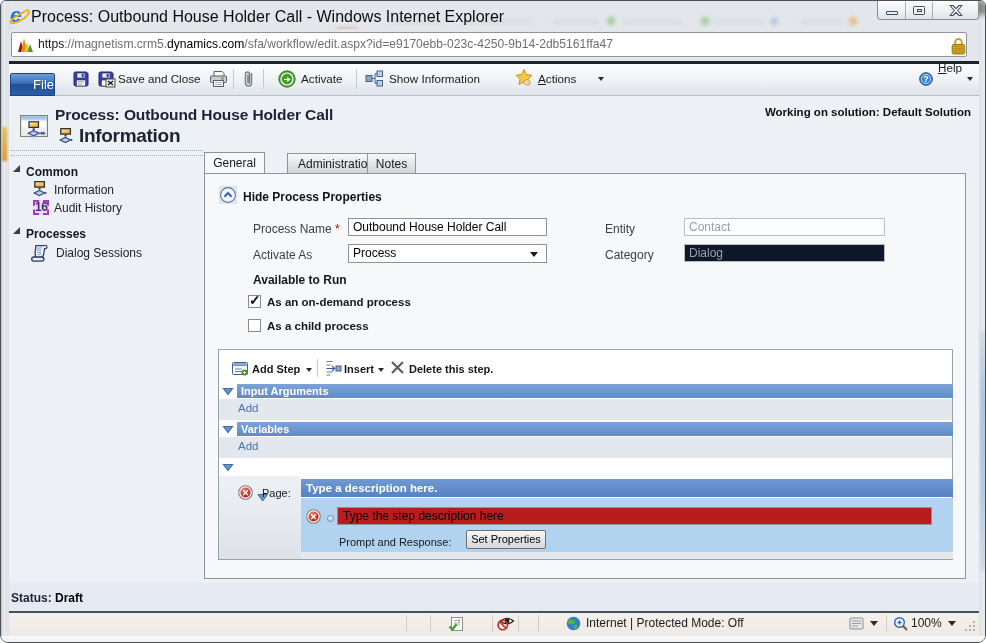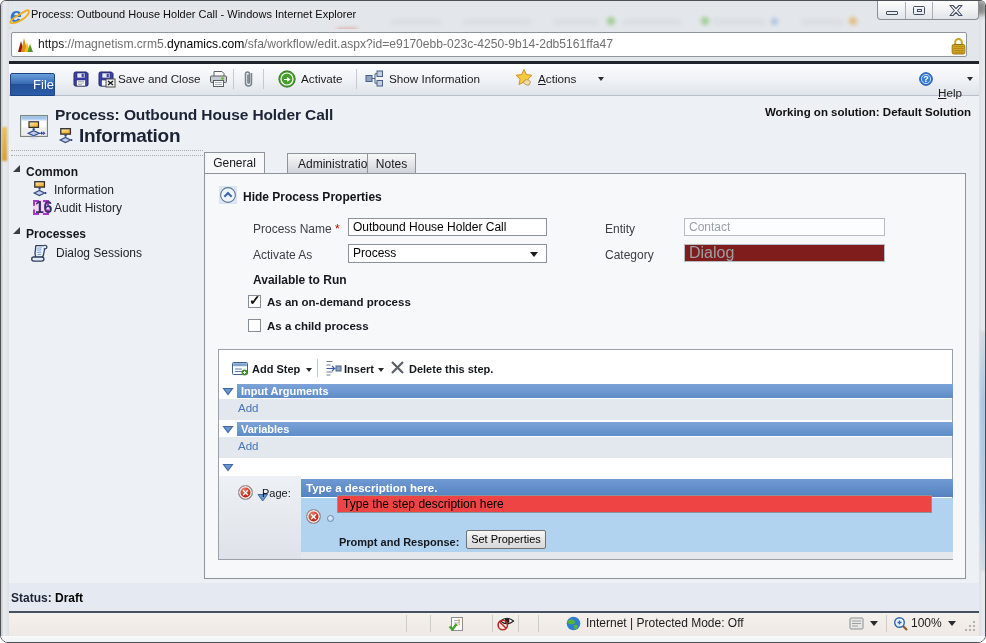--- a/index.html
+++ b/index.html
@@ -29,21 +29,21 @@
   <div class="blob" style="left:552px;top:18px;width:46px;height:6px;"></div>
   <div class="blob" style="left:622px;top:18px;width:58px;height:6px;"></div>
   <div class="blob" style="left:712px;top:18px;width:52px;height:6px;"></div>
   <div class="blob" style="left:800px;top:18px;width:42px;height:6px;"></div>
   <div class="glassdot" style="left:606px;top:16px;width:8px;height:8px;background:#7fc06e;opacity:.7;"></div>
   <div class="glassdot" style="left:700px;top:16px;width:8px;height:8px;background:#7fc06e;opacity:.7;"></div>
   <div class="glassdot" style="left:770px;top:17px;width:7px;height:7px;background:#86a8d8;opacity:.6;"></div>
   <div class="glassdot" style="left:848px;top:16px;width:8px;height:8px;background:#e0a84e;opacity:.7;"></div>
   <div class="glassdot" style="left:335px;top:27px;width:22px;height:8px;background:#e09890;opacity:.8;border-radius:4px;"></div>
   <div class="glassdot" style="left:4px;top:27px;width:6px;height:6px;background:#9fc08a;opacity:.8;"></div>
-  <div class="ab" style="left:30px;top:7px;font-size:11px;color:#0c0c0c;">Process: Outbound House Holder Call - Windows Internet Explorer</div>
+  <div class="ab" style="left:30px;top:7px;font-size:16px;color:#0c0c0c;">Process: Outbound House Holder Call - Windows Internet Explorer</div>
   <div class="ab" style="left:7px;top:2px;width:22px;height:24px;">
     <div class="ab" style="left:2px;top:0px;width:18px;height:22px;font-size:21px;font-weight:bold;color:#2a76d2;font-style:italic;">e</div>
     <svg class="ab" style="left:0;top:0;" width="22" height="24" viewBox="0 0 22 24">
       <path d="M20.6 7.5 c1.4 2.6 -2 6.8 -7.8 9.9 -5.8 3.1 -11 3.7 -10.4 1.3 0.5 -1.9 3.3 -4 7.1 -6 4.3 -2.2 10.1 -7 11.1 -5.2z" fill="none" stroke="#eead1e" stroke-width="1.8"></path>
     </svg>
   </div>
 
   <div class="ab" style="left:962px;top:0;width:24px;height:14px;background:#585b50;filter:blur(2.5px);opacity:.65;z-index:5;"></div>
   <div class="ab" style="left:876px;top:0;width:102px;height:19px;background:linear-gradient(#fcfdfd,#eef0f2 55%,#e2e5e8);border:1px solid #898f96;border-top:none;border-radius:0 0 4px 4px;z-index:6;"></div>
   <div class="ab" style="left:904px;top:1px;width:1px;height:17px;background:#a9aeb4;z-index:7;"></div>
@@ -143,21 +143,21 @@
     </div>
     <div class="ab tbtext" style="left:529px;top:11px;"><span style="text-decoration:underline;">A</span>ctions</div>
     <div class="ab" style="left:589px;top:16px;width:0;height:0;border:3.5px solid transparent;border-top:4.5px solid #2b2b2b;"></div>
     <div class="ab" style="left:910px;top:11px;">
       <svg width="14" height="14" viewBox="0 0 14 14">
         <circle cx="7" cy="7" r="6.3" fill="#3a7edb" stroke="#1d4f9b" stroke-width="1"></circle>
         <circle cx="7" cy="7" r="4.6" fill="none" stroke="#bcd6f4" stroke-width="1"></circle>
         <text x="7" y="10.2" font-size="9" font-weight="bold" fill="#fff" text-anchor="middle" font-family="Liberation Sans, sans-serif">?</text>
       </svg>
     </div>
-    <div class="ab tbtext" style="left:929px;top:25px;text-align:right;"><span style="text-decoration:underline;">H</span>elp</div>
+    <div class="ab tbtext" style="left:929px;top:0;text-align:right;"><span style="text-decoration:underline;">H</span>elp</div>
     <div class="ab" style="left:958px;top:16px;width:0;height:0;border:3.5px solid transparent;border-top:4.5px solid #2b2b2b;"></div>
 
     <div class="ab" style="left:11px;top:54px;">
       <svg width="28" height="26" viewBox="0 0 28 26">
         <defs>
           <linearGradient id="ts" x1="0" y1="0" x2="0" y2="1">
               <stop offset="0" stop-color="#85b4e4"></stop>
               <stop offset="1" stop-color="#cbe0f4"></stop>
             </linearGradient>
           <linearGradient id="og" x1="0" y1="0" x2="0.6" y2="1">
@@ -207,21 +207,21 @@
               <stop offset="1" stop-color="#f2a71f"></stop>
             </linearGradient>
           </defs>
         <rect x="2.8" y="0.7" width="9.6" height="5.4" fill="url(#ogg3)" stroke="#2f2f2f" stroke-width="1.3"></rect>
         <path d="M7.6 6.3 v2.4 M6.3 7.8 h2.6" stroke="#2b3f9e" stroke-width="1.1"></path>
         <path d="M2.2 12 l5.2 -2.5 5.2 2.5 -5.2 2.5 z" fill="#c8ccf0" stroke="#33507a" stroke-width="1.2"></path>
         <path d="M12.8 12 h1.6 M13.6 10.9 v2.2" fill="none" stroke="#2b3f9e" stroke-width="1.1"></path>
       </svg>
     </div>
     <div class="ab" style="left:45px;top:122px;font-size:12px;color:#20242a;">Information</div>
-    <div class="ab" style="left:24px;top:139px;width:16px;height:15px;background:#fbd6f8;border:2px dashed #a438c8;font-size:16px;font-weight:bold;color:#38306e;text-align:center;line-height:11px;letter-spacing:-0.5px;">16</div>
+    <div class="ab" style="left:24px;top:139px;width:16px;height:15px;background:#fbd6f8;border:2px dashed #a438c8;font-size:12px;font-weight:bold;color:#38306e;text-align:center;line-height:11px;letter-spacing:-0.5px;">16</div>
     <div class="ab" style="left:45px;top:140px;font-size:12px;color:#20242a;">Audit History</div>
     <svg class="ab" style="left:3px;top:165px;" width="9" height="9">
         <path d="M8 1 V8 H1 Z" fill="#3a3f45"></path>
       </svg>
     <div class="ab" style="left:17px;top:166px;font-size:12px;font-weight:bold;color:#15181d;">Processes</div>
     <div class="ab" style="left:22px;top:183px;">
       <svg width="18" height="18" viewBox="0 0 18 18">
         <path d="M5 1.6 L12 1.6 C13.6 1.6 14 2.8 13.8 4 L12.4 11.2 C12.1 12.6 11.2 13.4 9.6 13.4 L4.2 13.4 C5.2 11.2 3.4 10.2 4.2 7.6 C4.9 5.4 4.2 3.6 5 1.6 Z" fill="#f0f4fb" stroke="#2c3e5e" stroke-width="1.3"></path>
         <path d="M11.8 1.7 C14.4 0.7 16.3 1.6 15.9 3.4 C15.6 4.8 13.8 5.2 12.9 4.4" fill="#dce6f5" stroke="#2c3e5e" stroke-width="1.2"></path>
         <rect x="0.7" y="13" width="12.2" height="4.2" rx="2.1" fill="#e4ebf7" stroke="#2c3e5e" stroke-width="1.3"></rect>
@@ -244,21 +244,21 @@
       </div>
       <div class="ab" style="left:39px;top:17px;font-size:12px;font-weight:bold;color:#111418;">Hide Process Properties</div>
       <div class="lbl" style="left:49px;top:49px;">Process Name <span style="color:#c00000;">*</span></div>
       <div class="ab" style="left:144px;top:45px;width:199px;height:18px;background:#fff;border:1px solid #8b929a;font-size:12px;line-height:16px;padding-left:4px;color:#000;">Outbound House Holder Call</div>
       <div class="lbl" style="left:401px;top:49px;">Entity</div>
       <div class="ab" style="left:480px;top:45px;width:201px;height:18px;background:#fcfdfe;border:1px solid #b7bdc4;font-size:12px;line-height:16px;padding-left:4px;color:#9aa0a7;">Contact</div>
       <div class="lbl" style="left:49px;top:75px;">Activate As</div>
       <div class="ab" style="left:144px;top:71px;width:199px;height:19px;background:#fff;border:1px solid #8b929a;font-size:12px;line-height:17px;padding-left:4px;color:#000;">Process</div>
       <div class="ab" style="left:326px;top:79px;width:0;height:0;border:4px solid transparent;border-top:5px solid #1b1b1b;"></div>
       <div class="lbl" style="left:401px;top:75px;">Category</div>
-      <div class="ab" style="left:480px;top:71px;width:201px;height:18px;background:#7f1d1d;border:1px solid #b7bdc4;font-size:16px;line-height:16px;padding-left:4px;color:#9aa0a7;">Dialog</div>
+      <div class="ab" style="left:480px;top:71px;width:201px;height:18px;background:#0f172a;border:1px solid #b7bdc4;font-size:12px;line-height:16px;padding-left:4px;color:#9aa0a7;">Dialog</div>
       <div class="ab" style="left:49px;top:100px;font-size:12px;font-weight:bold;color:#15181d;">Available to Run</div>
       <div class="ckb" style="left:44px;top:122px;"></div>
       <div class="ab" style="left:45px;top:119px;font-size:14px;font-weight:bold;color:#111;">✓</div>
       <div class="ab" style="left:63px;top:123px;font-size:11.5px;font-weight:bold;color:#15181d;">As an on-demand process</div>
       <div class="ckb" style="left:44px;top:146px;"></div>
       <div class="ab" style="left:63px;top:147px;font-size:11.5px;font-weight:bold;color:#15181d;">As a child process</div>
 
       <div class="ab" style="left:14px;top:176px;width:735px;height:211px;background:#fff;border:1px solid #9aa1a9;"></div>
       <div id="steps" class="ab" style="left:14px;top:176px;width:735px;height:211px;">
         <div class="ab" style="left:14px;top:13px;">
@@ -307,22 +307,22 @@
           </svg>
         <div class="redx" style="left:20px;top:136px;"></div>
         <svg class="ab" style="left:39px;top:144px;" width="12" height="9">
             <path d="M1 1.5 L10.5 1.5 L5.7 8 Z" fill="#6b95cc" stroke="#3c69a8" stroke-width="1"></path>
           </svg>
         <div class="ab" style="left:44px;top:138px;font-size:11px;font-weight:normal;color:#15181d;">Page:</div>
         <div class="ab" style="left:83px;top:130px;width:652px;height:18px;background:linear-gradient(#6f99d2,#5583c2);color:#fff;font-size:11.5px;font-weight:bold;line-height:18px;padding-left:5px;">Type a description here.</div>
         <div class="ab" style="left:83px;top:149px;width:652px;height:54px;background:#b2d3f0;"></div>
         <div class="redx" style="left:88px;top:160px;"></div>
         <div class="ab" style="left:109px;top:166px;width:7px;height:7px;border:1px solid #6e8cb0;border-radius:50%;background:radial-gradient(circle at 35% 30%,#e8f2fc,#a8c8e8);"></div>
-        <div class="ab" style="left:119px;top:146px;width:595px;height:18px;background:#ef4444;border:1px solid #8b929a;font-size:12px;line-height:16px;padding-left:5px;color:#000;">Type the step description here</div>
-        <div class="ab" style="left:121px;top:187px;font-size:11px;font-weight:bold;color:#15181d;">Prompt and Response:</div>
+        <div class="ab" style="left:119px;top:158px;width:595px;height:18px;background:#b91c1c;border:1px solid #8b929a;font-size:12px;line-height:16px;padding-left:5px;color:#000;">Type the step description here</div>
+        <div class="ab" style="left:121px;top:187px;font-size:11px;font-weight:normal;color:#15181d;">Prompt and Response:</div>
         <div class="ab" style="left:248px;top:181px;width:80px;height:19px;background:linear-gradient(#f7f7f7,#e3e3e3 60%,#d8d8d8);border:1px solid #707070;border-radius:2px;font-size:11px;color:#000;text-align:center;line-height:17px;">Set Properties</div>
       </div>
     </div>
 
     <div class="ab" style="left:0;top:522px;width:970px;height:28px;background:#e4e9f2;"></div>
     <div class="ab" style="left:2px;top:530px;font-size:12px;font-weight:bold;"><span style="color:#1c2335;">Status:</span> <span style="color:#000;">Draft</span></div>
 
   </div>
 
   <div class="ab" style="left:8px;top:610px;width:970px;height:25px;background:linear-gradient(#f4f0ec,#efe9e5);border-top:2.5px solid #47505e;"></div>

